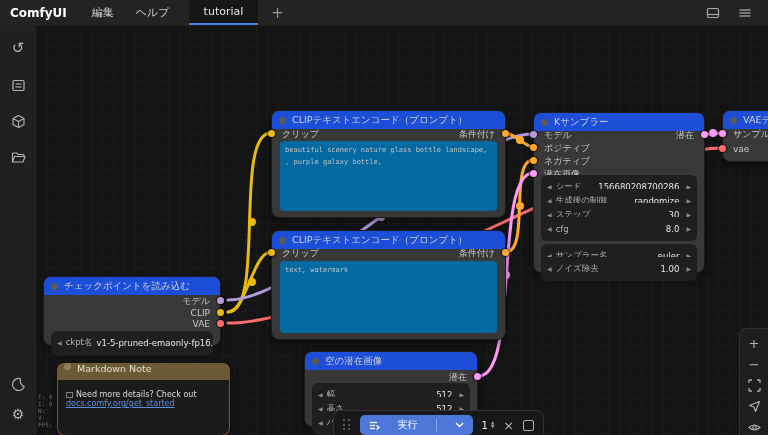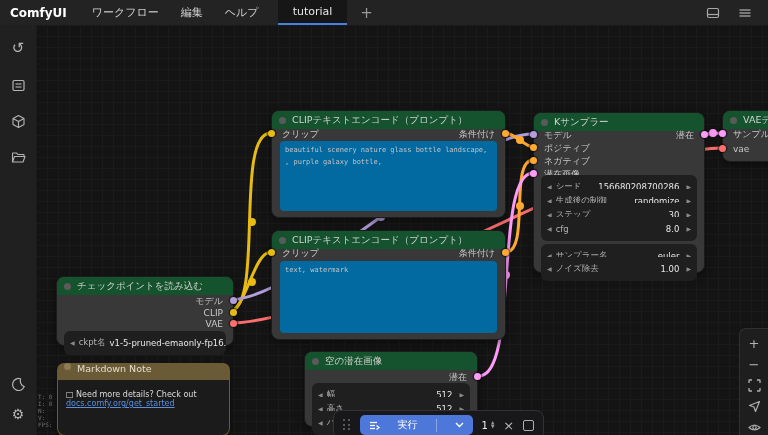--- a/index.html
+++ b/index.html
@@ -27,21 +27,21 @@
   
   .canvas{position:absolute;top:25px;left:36px;right:0;bottom:0;background-color:#141414;
     background-image:linear-gradient(#1a1a1a 1px,transparent 1px),linear-gradient(90deg,#1a1a1a 1px,transparent 1px);
     background-size:11px 11px;z-index:0;}
   .wires{position:absolute;top:0;left:0;width:768px;height:435px;z-index:2;pointer-events:none;}
   .stats{position:absolute;left:38px;top:393px;font:6px/7px "DejaVu Sans Mono",monospace;color:#6f6f6f;z-index:2;white-space:pre;}
 
   
   .node{position:absolute;background:#383838;border:1px solid #1c1c1c;border-radius:8px;
         box-shadow:0 3px 8px rgba(0,0,0,.45);z-index:3;box-sizing:border-box;}
-  .ntitle{display:flex;align-items:center;gap:6px;height:18px;background:#14532d;border-radius:7px 7px 0 0;
+  .ntitle{display:flex;align-items:center;gap:6px;height:18px;background:#1d4ed8;border-radius:7px 7px 0 0;
           padding:0 7px;font-size:9.5px;color:#d2d2d2;white-space:nowrap;overflow:hidden;}
   .tdot{width:7px;height:7px;border-radius:50%;background:#5a5a5a;flex:none;}
   .slot-label{position:absolute;font-size:9px;color:#c9c9c9;height:10px;line-height:10px;white-space:nowrap;}
   .sdot{position:absolute;width:7px;height:7px;border-radius:50%;box-shadow:0 0 0 1.5px rgba(0,0,0,.4);z-index:4;}
   .c-model{background:var(--model);} .c-clip{background:var(--clip);} .c-cond{background:var(--conditioning);}
   .c-latent{background:var(--latent);} .c-vae{background:var(--vae);}
   .ntext{position:absolute;left:8px;right:8px;bottom:6px;background:#0369a1;border-radius:4px;color:#c4c4c4;
          font:7px/1.7 "DejaVu Sans Mono",monospace;padding:4px 5px;overflow:hidden;box-sizing:border-box;}
   .widget{position:absolute;left:7px;right:7px;height:24px;background:#1f1f1f;border-radius:6px;
           display:flex;align-items:center;font-size:8.5px;padding:0 6px;gap:4px;box-sizing:border-box;white-space:nowrap;overflow:hidden;}
@@ -195,21 +195,21 @@
   <div class="ntitle">
     <span class="tdot"></span>
     <span>VAEデコード</span>
   </div>
   <span class="sdot c-latent" style="left:-4px;top:19px;"></span>
   <span class="slot-label" style="left:10px;top:18px;">サンプル</span>
   <span class="sdot c-vae" style="left:-4px;top:34px;"></span>
   <span class="slot-label" style="left:10px;top:33px;">vae</span>
 </div>
 
-<div class="node" style="left:56px;top:276px;width:178px;height:70px;">
+<div class="node" style="left:43px;top:276px;width:178px;height:70px;">
   <div class="ntitle">
     <span class="tdot"></span>
     <span>チェックポイントを読み込む</span>
   </div>
   <span class="sdot c-model" style="right:-4px;top:20px;"></span>
   <span class="slot-label" style="right:10px;top:19px;">モデル</span>
   <span class="sdot c-clip" style="right:-4px;top:32px;"></span>
   <span class="slot-label" style="right:10px;top:31px;">CLIP</span>
   <span class="sdot c-vae" style="right:-4px;top:43px;"></span>
   <span class="slot-label" style="right:10px;top:42px;">VAE</span>
@@ -318,21 +318,20 @@
   <div class="rt-icon">
     <svg class="ico" width="13" height="13" viewBox="0 0 13 13">
       <path d="M1 6.5 Q6.5 1.5 12 6.5 Q6.5 11.5 1 6.5 Z" stroke="#b0b0b0" stroke-width="1.1" fill="none"></path>
       <circle cx="6.5" cy="6.5" r="1.7" stroke="#b0b0b0" stroke-width="1.1" fill="none"></circle>
     </svg>
   </div>
 </div>
 
 <div class="topbar">
   <div class="logo">ComfyUI</div>
-  <div class="menu-item">ワークフロー</div>
   <div class="menu-item">編集</div>
   <div class="menu-item">ヘルプ</div>
   <div class="tab">tutorial</div>
   <div class="newtab">+</div>
   <div class="topbar-right">
     <svg class="tb-icon ico" width="14" height="14" viewBox="0 0 14 14">
       <rect x="1.5" y="2.5" width="11" height="9" rx="1.5" stroke="#a8a8a8" stroke-width="1.2" fill="none"></rect>
       <path d="M2 8.5 H12" stroke="#a8a8a8" stroke-width="1.2"></path>
     </svg>
     <svg class="tb-icon ico" width="14" height="14" viewBox="0 0 14 14">

